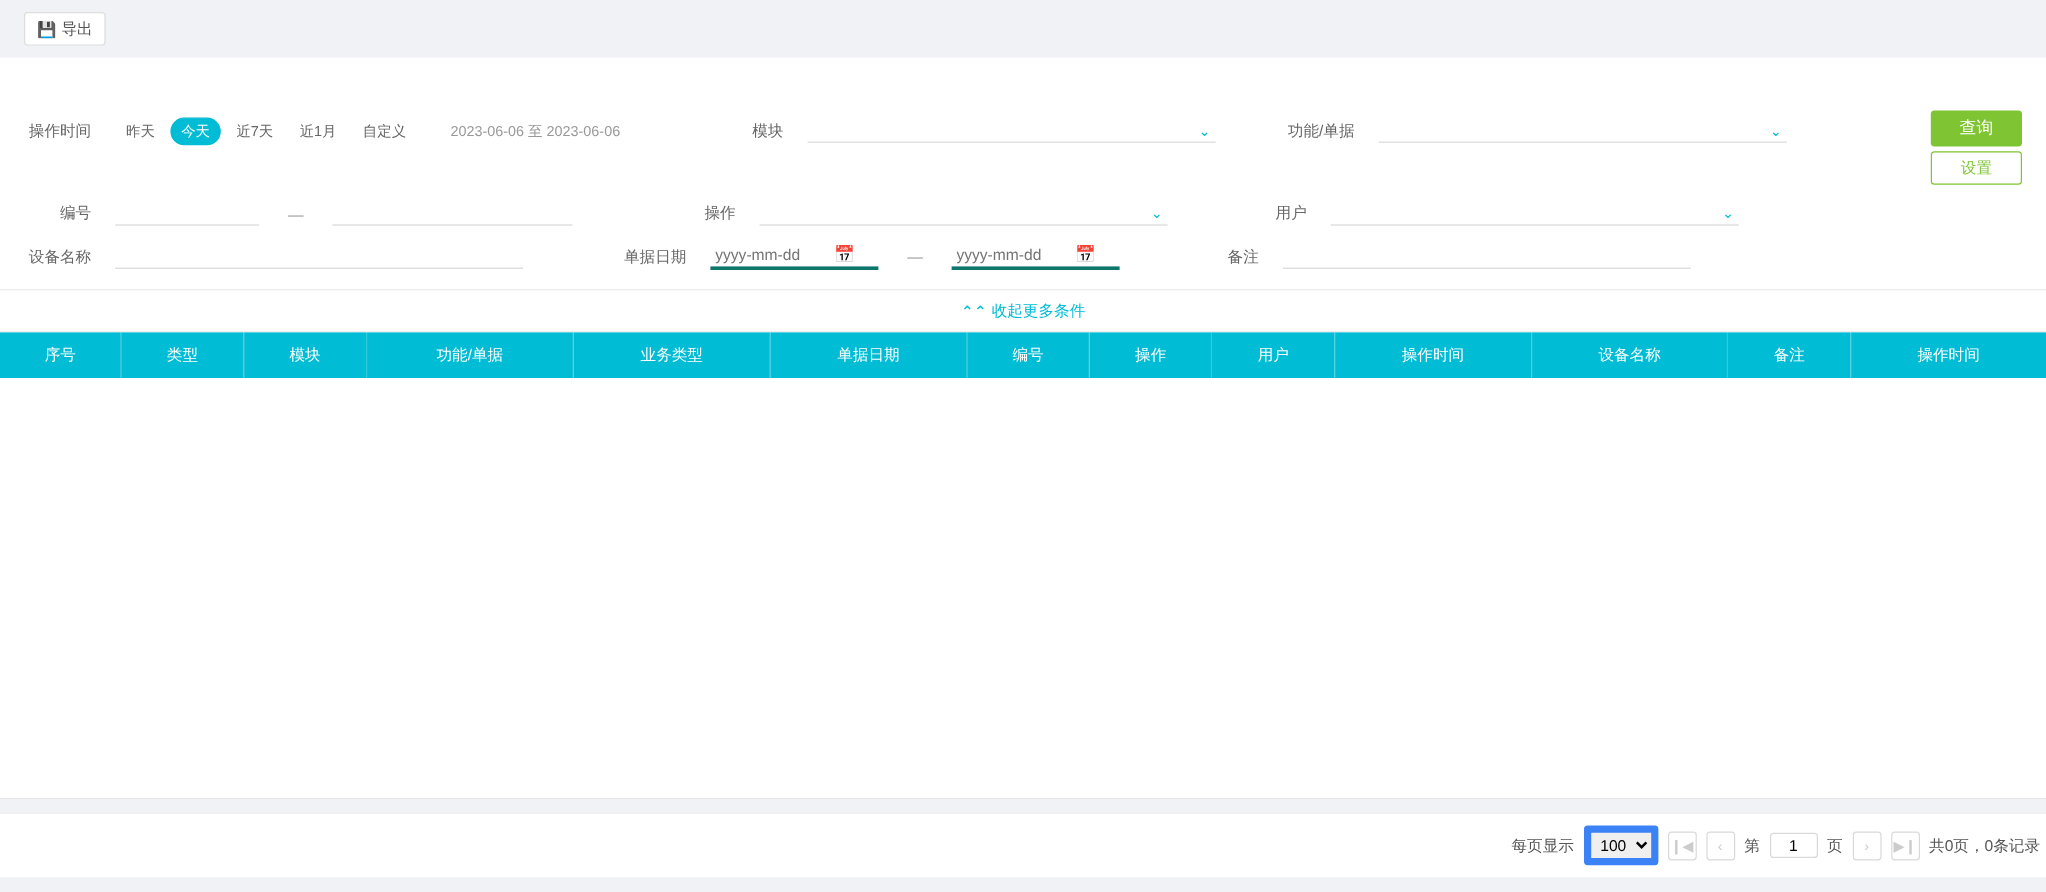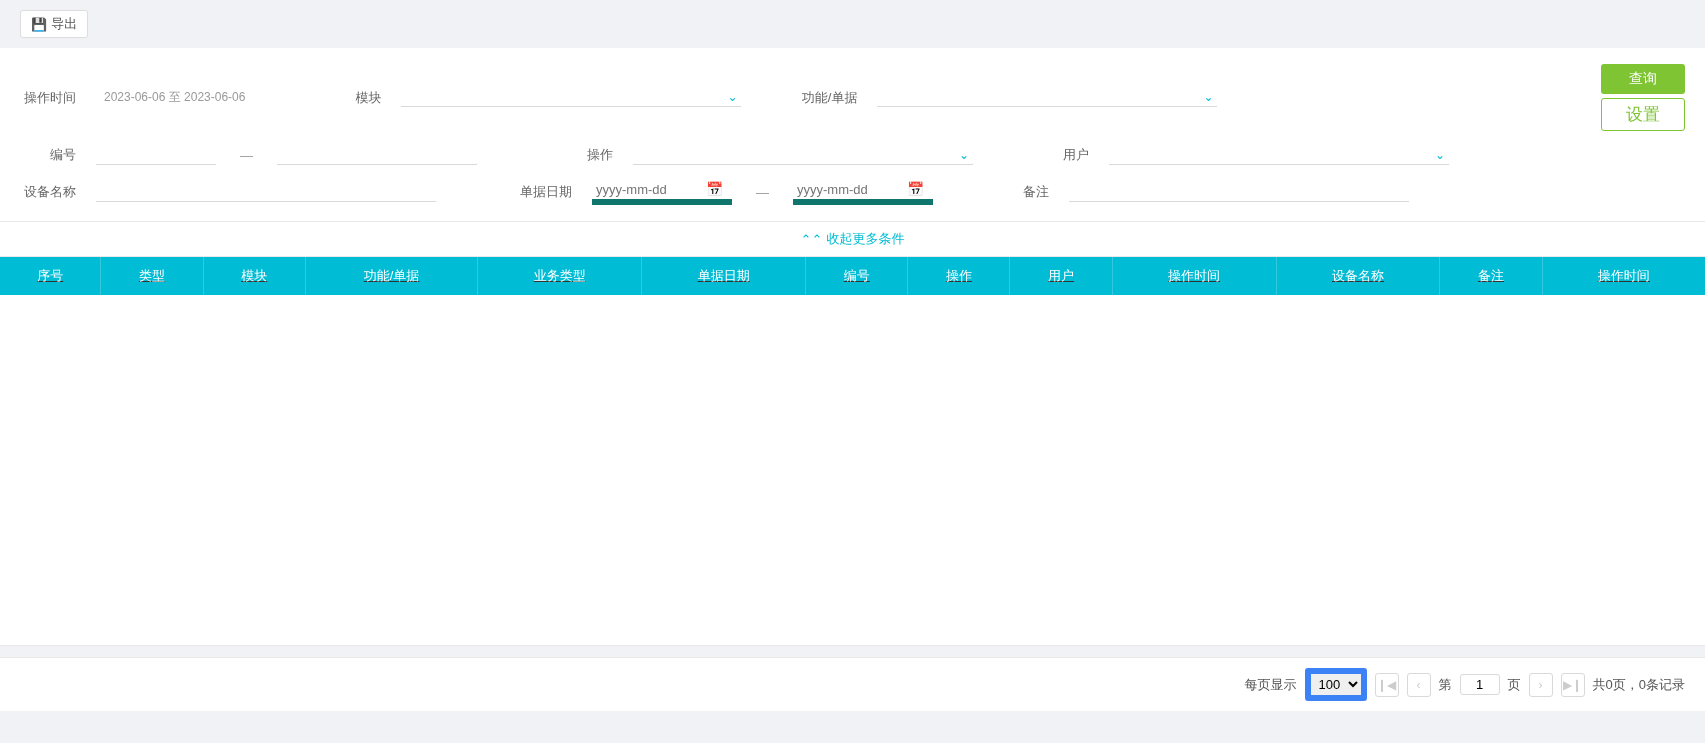--- a/index.html
+++ b/index.html
@@ -48,68 +48,68 @@
       display: flex; align-items: center; gap: 4px;
       border-bottom: 1px solid #d9d9d9; padding: 2px 4px;
       cursor: pointer; min-width: 200px; justify-content: space-between;
     }
     .filter-select-wide { min-width: 340px; }
     .chevron-icon { color: #00bcd4; font-size: 12px; }
 
     .dash { color: #999; padding: 0 4px; }
 
     .date-input-wrap {
-      display: flex; align-items: center; gap: 20px;
-      border-bottom: 6px solid #0f766e; padding: 2px 4px; min-width: 140px;
+      display: flex; align-items: center; gap: 9px;
+      border-bottom: 3px solid #0f766e; padding: 2px 4px; min-width: 140px;
     }
     .date-input {
       border: none; outline: none; font-size: 13px; color: #bbb;
       background: transparent; width: 90px;
     }
     .calendar-icon { color: #00bcd4; cursor: pointer; font-size: 14px; }
 
     .action-btns {
       display: flex; flex-direction: column; gap: 4px; margin-left: auto;
     }
     .query-btn {
       background: #7ec433; color: white; border: none;
-      padding: 6px 24px; border-radius: 3px; cursor: pointer; font-size: 14px;
+      padding: 6px 24px; border-radius: 3px; cursor: pointer; font-size: 14px; margin-top: 28px;
     }
     .settings-btn {
       background: white; color: #7ec433; border: 1px solid #7ec433;
-      padding: 4px 24px; border-radius: 3px; cursor: pointer; font-size: 17px;
+      padding: 4px 24px; border-radius: 3px; cursor: pointer; font-size: 13px;
     }
 
     .collapse-bar {
       display: flex; justify-content: center; align-items: center;
       padding: 8px; background: white; border-bottom: 1px solid #e8e8e8;
       cursor: pointer; color: #00bcd4; font-size: 13px; gap: 4px;
     }
 
     .table-area {
       background: white; flex: 1;
     }
-    .data-table { width: 100%; border-collapse: collapse; text-decoration: underline; }
+    .data-table { width: 100%; border-collapse: collapse; }
     .data-table thead tr {
       background: #00bcd4;
     }
     .data-table thead th {
       color: white; font-weight: normal; padding: 10px 8px;
       text-align: center; font-size: 13px; white-space: nowrap;
       border-right: 1px solid rgba(255,255,255,0.2);
     }
     .data-table thead th:last-child { border-right: none; }
 
     .empty-area {
       height: 350px; background: white; display: flex; align-items: center; justify-content: center;
     }
 
     .pagination-bar {
       display: flex; align-items: center; justify-content: flex-end;
-      padding: 10px 20px; background: white; border-top: 1px solid #e8e8e8;
+      padding: 10px 5px; background: white; border-top: 1px solid #e8e8e8;
       gap: 8px; font-size: 13px; color: #555;
     }
     .pagination-select {
       border: 6px solid #3b82f6; border-radius: 3px; padding: 2px 4px;
       font-size: 13px; cursor: pointer;
     }
     .pagination-btn {
       border: 1px solid #d9d9d9; background: white; width: 24px; height: 24px;
       display: flex; align-items: center; justify-content: center;
       border-radius: 3px; cursor: pointer; font-size: 12px; color: #555;
@@ -132,20 +132,27 @@
   <button class="export-btn">
     <span>💾</span>
     <span>导出</span>
   </button>
 </div>
 
 <div class="filter-area">
 
   <div class="filter-row">
     <span class="filter-label">操作时间</span>
+    <div class="time-btns">
+      <span class="time-btn">昨天</span>
+      <span class="time-btn active">今天</span>
+      <span class="time-btn">近7天</span>
+      <span class="time-btn">近1月</span>
+      <span class="time-btn">自定义</span>
+    </div>
     <span style="margin-left:4px; display:flex; flex-direction:column; justify-content:center;">
       <span class="time-range">2023-06-06 至 2023-06-06</span>
     </span>
 
     <span style="flex:0 0 40px;"></span>
 
     <span class="filter-label">模块</span>
     <div class="filter-select filter-select-wide">
       <span></span>
       <span class="chevron-icon">⌄</span>

